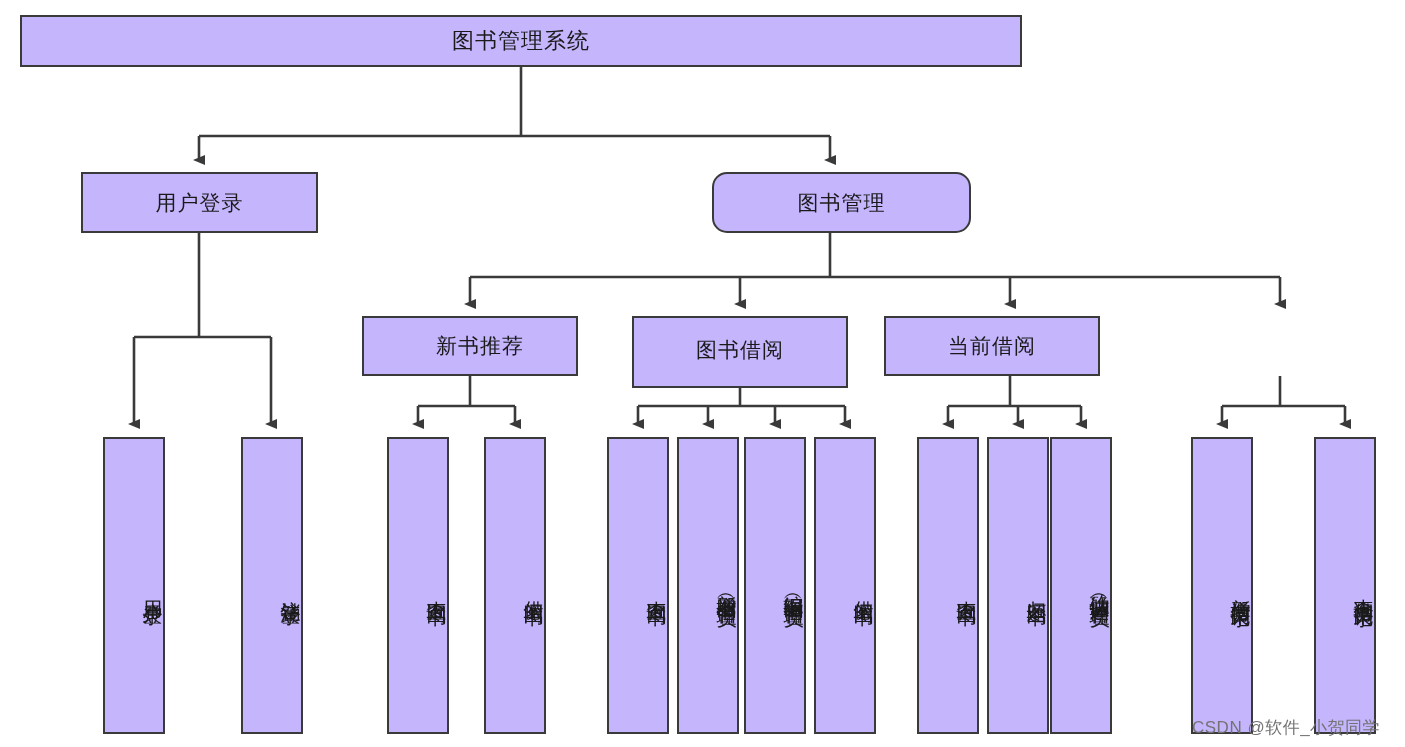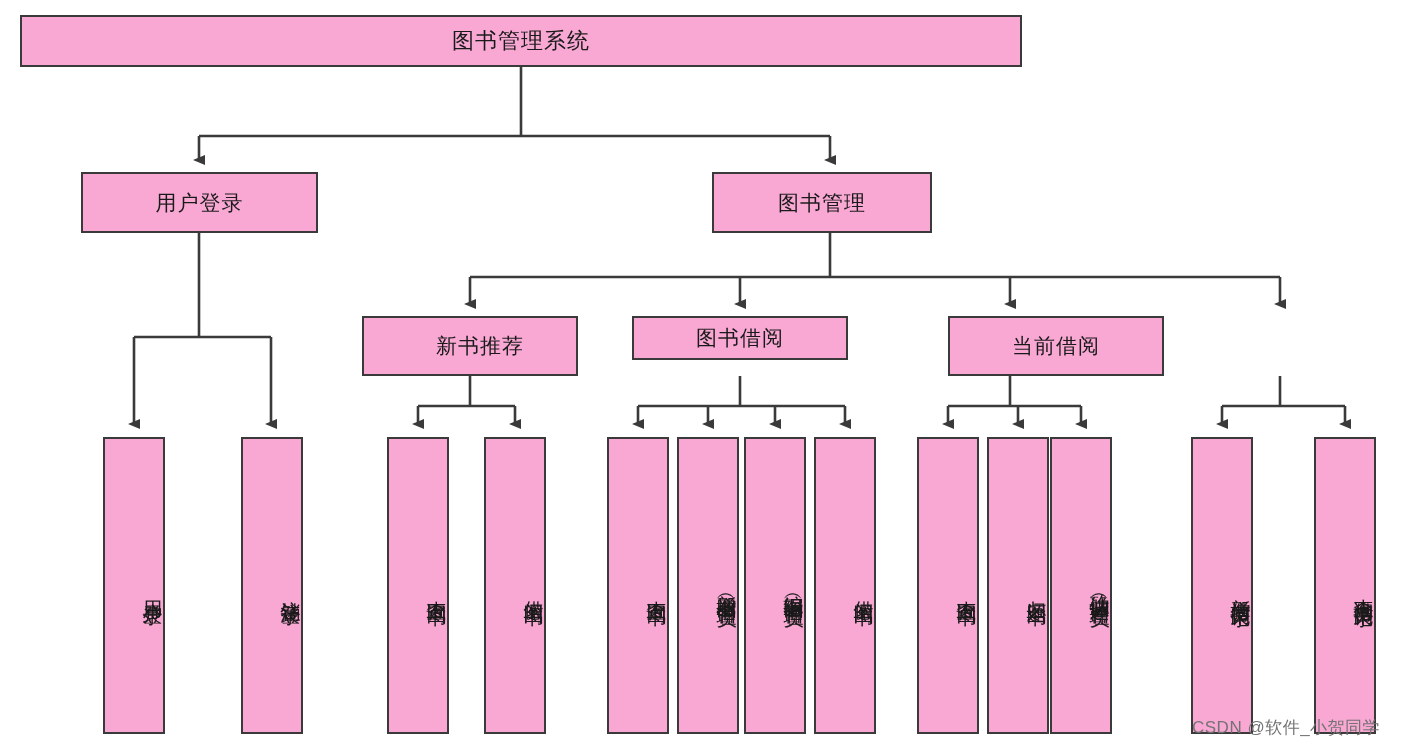--- a/index.html
+++ b/index.html
@@ -15,21 +15,21 @@
     position: relative;
     width: 1405px;
     height: 747px;
     background: #ffffff;
     overflow: hidden;
   }
   .node {
     position: absolute;
     box-sizing: border-box;
     border: 2.5px solid #3a3a3a;
-    background: #f9a8d4;
+    background: #c4b5fd;
     display: flex;
     align-items: center;
     justify-content: center;
     color: #1a1a1a;
   }
   .node.horiz {
     font-size: 21px;
     letter-spacing: 1px;
     line-height: 1.2;
   }
@@ -119,27 +119,27 @@
       <path d="M1222,406 L1345,406"></path>
       <path d="M1222,406 L1222,424" marker-end="url(#arrow)"></path>
       <path d="M1345,406 L1345,424" marker-end="url(#arrow)"></path>
     </g>
   </svg>
 
   <div class="node horiz root" style="left:20px; top:15px; width:1002px; height:52px;">图书管理系统</div>
 
   <div class="node horiz" style="left:81px; top:172px; width:237px; height:61px;">用户登录</div>
 
-  <div class="node horiz" style="left:712px; top:172px; width:220px; height:61px;">图书管理</div>
+  <div class="node horiz" style="left:712px; top:172px; width:259px; height:61px;border-radius:15px;">图书管理</div>
 
   <div class="node horiz" style="left:362px; top:316px; width:216px; height:60px;padding-left:20px;">新书推荐</div>
 
-  <div class="node horiz" style="left:632px; top:316px; width:216px; height:44px;">图书借阅</div>
+  <div class="node horiz" style="left:632px; top:316px; width:216px; height:72px;font-family:Liberation Mono, monospace;">图书借阅</div>
 
-  <div class="node horiz" style="left:948px; top:316px; width:216px; height:60px;">当前借阅</div>
+  <div class="node horiz" style="left:884px; top:316px; width:216px; height:60px;">当前借阅</div>
 
 
   <div class="node vert" style="left:103px; top:437px; width:62px; height:297px;">用户登录</div>
 
   <div class="node vert" style="left:241px; top:437px; width:62px; height:297px;">注销登录</div>
 
   <div class="node vert" style="left:387px; top:437px; width:62px; height:297px;">查询图书</div>
 
   <div class="node vert" style="left:484px; top:437px; width:62px; height:297px;">借阅图书</div>
 

